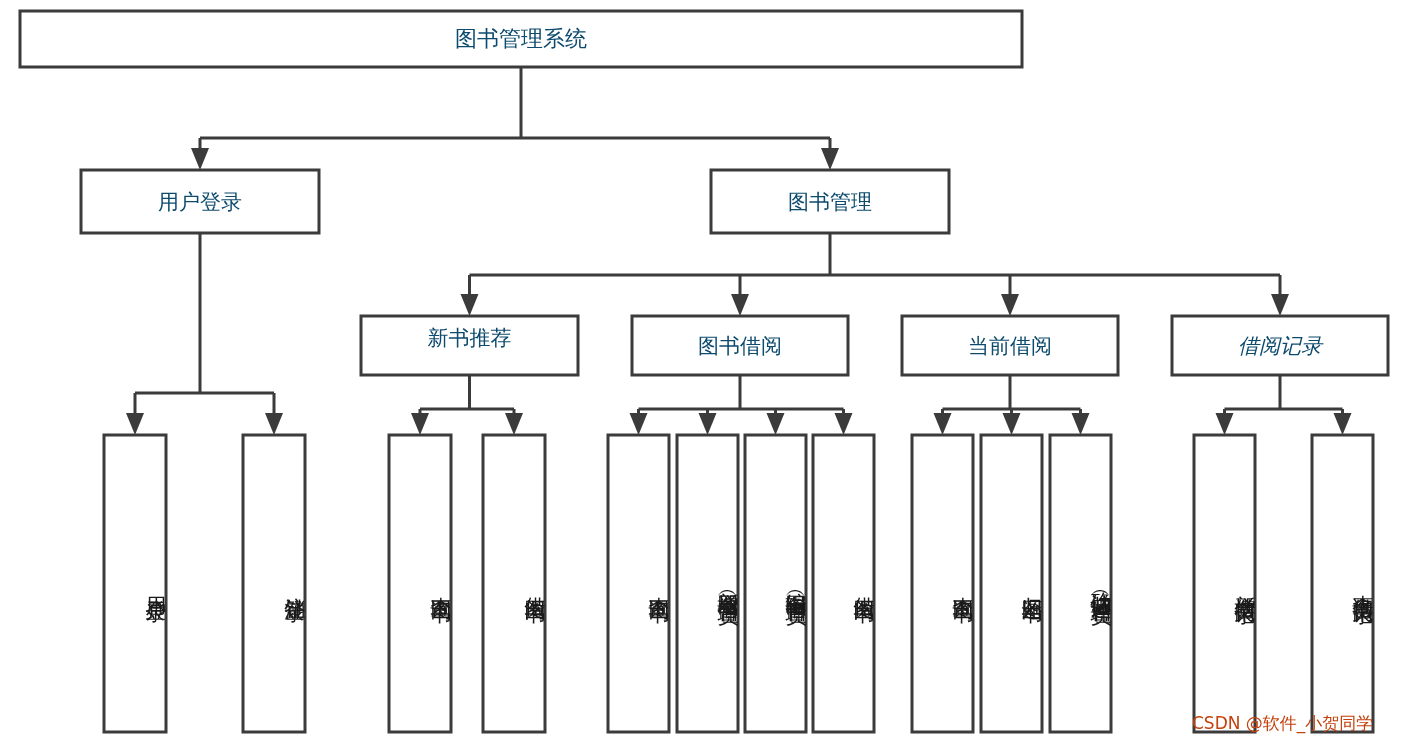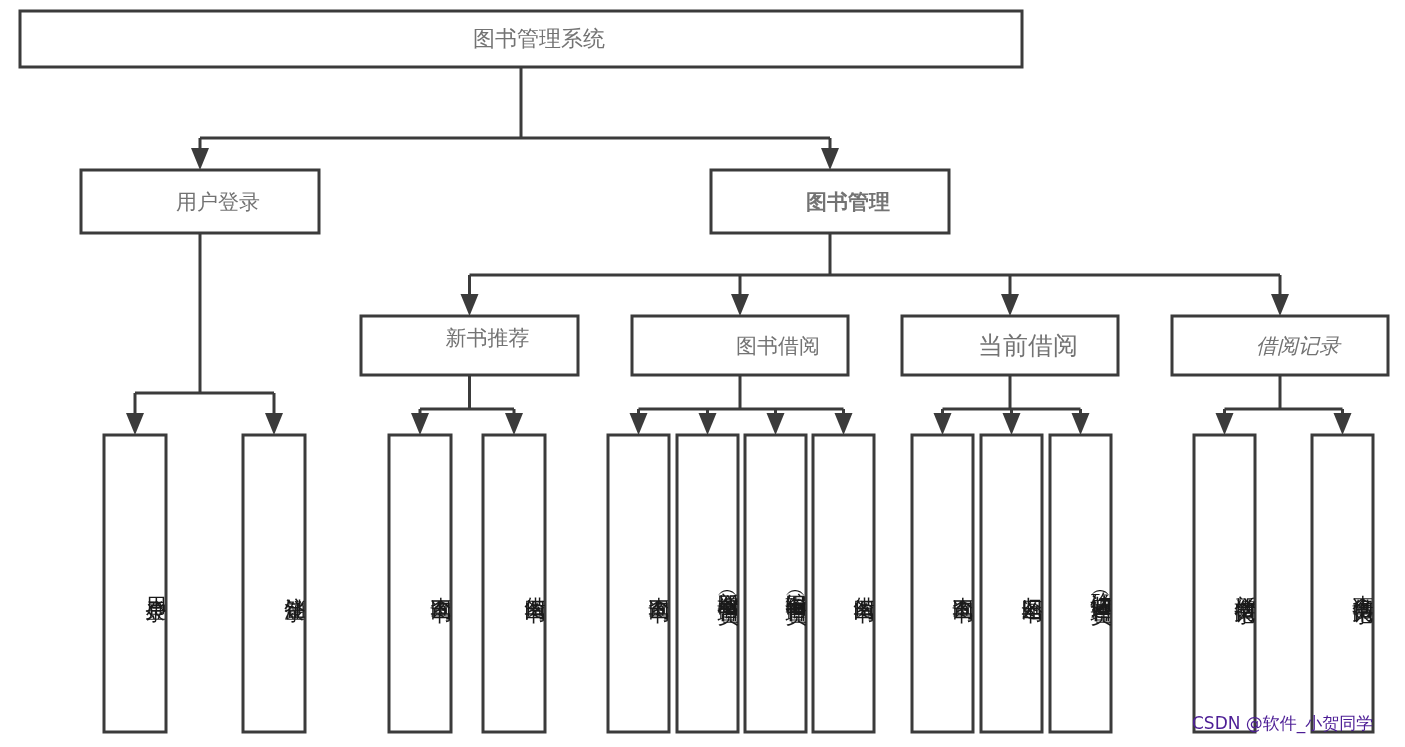--- a/index.html
+++ b/index.html
@@ -49,33 +49,32 @@
     line-height: 1.02;
     color: #1a1a1a;
     letter-spacing: 2px;
     text-align: center;
     white-space: nowrap;
     pointer-events: none;
   }
   .hlabel-wrap {
     position: absolute;
     font-family: "DejaVu Sans", "Liberation Sans", sans-serif;
-    color: #737373;
+    color: #0c4a6e;
     display: flex;
     align-items: center;
     justify-content: center;
     white-space: nowrap;
     pointer-events: none;
-    padding-left: 18px;
   }
   .watermark {
     position: absolute;
     font-family: "DejaVu Sans", "Liberation Sans", sans-serif;
     font-size: 17px;
-    color: #4c1d95;
+    color: #c2410c;
     white-space: nowrap;
     left: 1192px;
     top: 712px;
   }
 </style>
 </head>
 <body>
 
 <div id="diagram-root">
 
@@ -154,24 +153,24 @@
         <rect x="981" y="435" width="61" height="297" class="node-box"></rect>
         <rect x="1050" y="435" width="61" height="297" class="node-box"></rect>
         <rect x="1194" y="435" width="61" height="297" class="node-box"></rect>
         <rect x="1312" y="435" width="61" height="297" class="node-box"></rect>
       </g>
   </svg>
 
   <div id="labels-layer">
       <div class="hlabel-wrap" style="left: 20px; top: 11px; width: 1002px; height: 56px; font-size: 22px;">图书管理系统</div>
       <div class="hlabel-wrap" style="left: 81px; top: 170px; width: 238px; height: 63px; font-size: 21px;">用户登录</div>
-      <div class="hlabel-wrap" style="left: 711px; top: 170px; width: 238px; height: 63px; font-size: 21px; font-weight: bold;">图书管理</div>
+      <div class="hlabel-wrap" style="left: 711px; top: 170px; width: 238px; height: 63px; font-size: 21px;">图书管理</div>
       <div class="hlabel-wrap" style="left: 361px; top: 316px; width: 217px; height: 43px; font-size: 21px;">新书推荐</div>
-      <div class="hlabel-wrap" style="left: 632px; top: 316px; width: 216px; height: 59px; font-size: 21px; margin-left: 20px;">图书借阅</div>
-      <div class="hlabel-wrap" style="left: 902px; top: 316px; width: 216px; height: 59px; font-size: 25px;">当前借阅</div>
+      <div class="hlabel-wrap" style="left: 632px; top: 316px; width: 216px; height: 59px; font-size: 21px;">图书借阅</div>
+      <div class="hlabel-wrap" style="left: 902px; top: 316px; width: 216px; height: 59px; font-size: 21px;">当前借阅</div>
       <div class="hlabel-wrap" style="left: 1172px; top: 316px; width: 216px; height: 59px; font-size: 21px; font-style: italic;">借阅记录</div>
       <div class="vlabel-wrap" style="left: 104px; top: 441px; width: 62px; height: 285px;">用户登录</div>
       <div class="vlabel-wrap" style="left: 243px; top: 441px; width: 62px; height: 285px;">注销登录</div>
       <div class="vlabel-wrap" style="left: 389px; top: 441px; width: 62px; height: 285px;">查询图书</div>
       <div class="vlabel-wrap" style="left: 483px; top: 441px; width: 62px; height: 285px;">借阅图书</div>
       <div class="vlabel-wrap" style="left: 608px; top: 441px; width: 61px; height: 285px;">查询图书</div>
       <div class="vlabel-wrap" style="left: 677px; top: 441px; width: 61px; height: 285px;">新增图书（管理员）</div>
       <div class="vlabel-wrap" style="left: 745px; top: 441px; width: 61px; height: 285px;">编辑图书（管理员）</div>
       <div class="vlabel-wrap" style="left: 813px; top: 441px; width: 61px; height: 285px;">借阅图书</div>
       <div class="vlabel-wrap" style="left: 912px; top: 441px; width: 61px; height: 285px;">查询图书</div>

